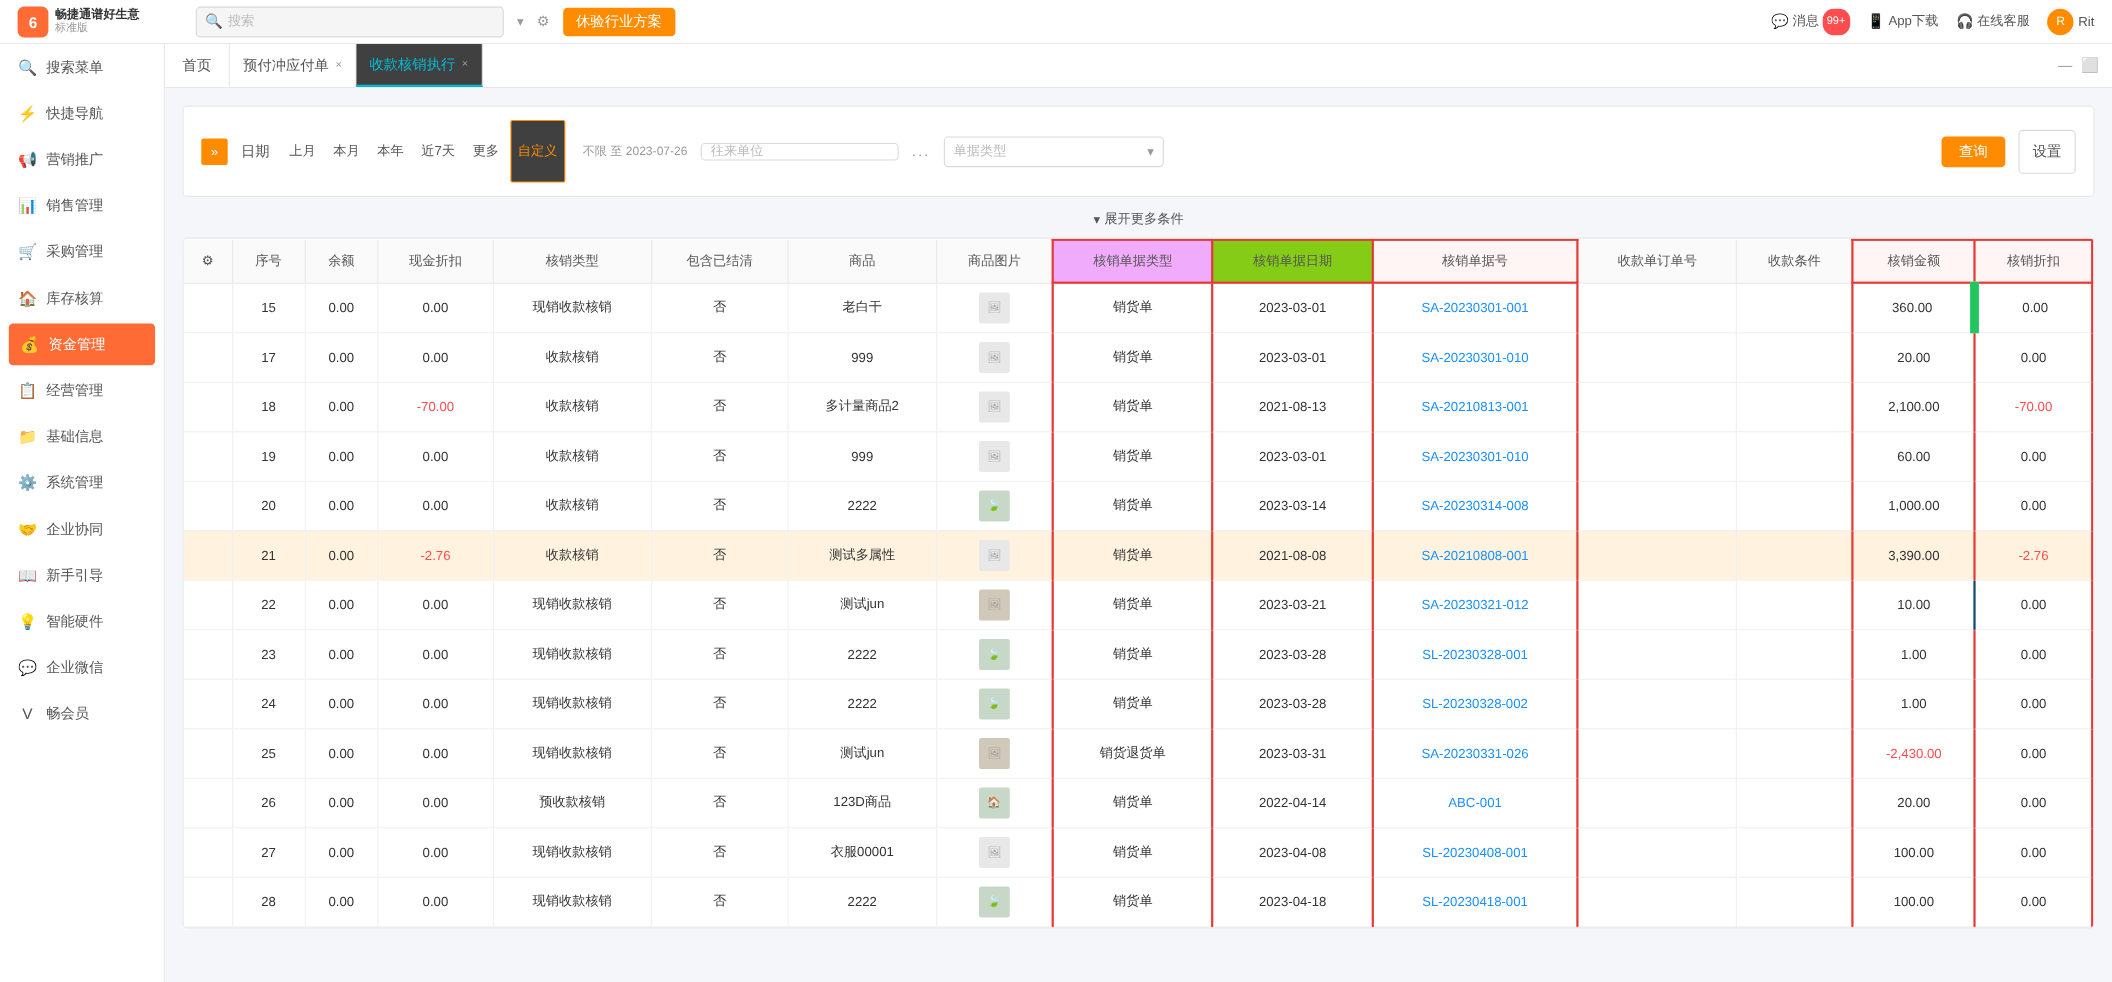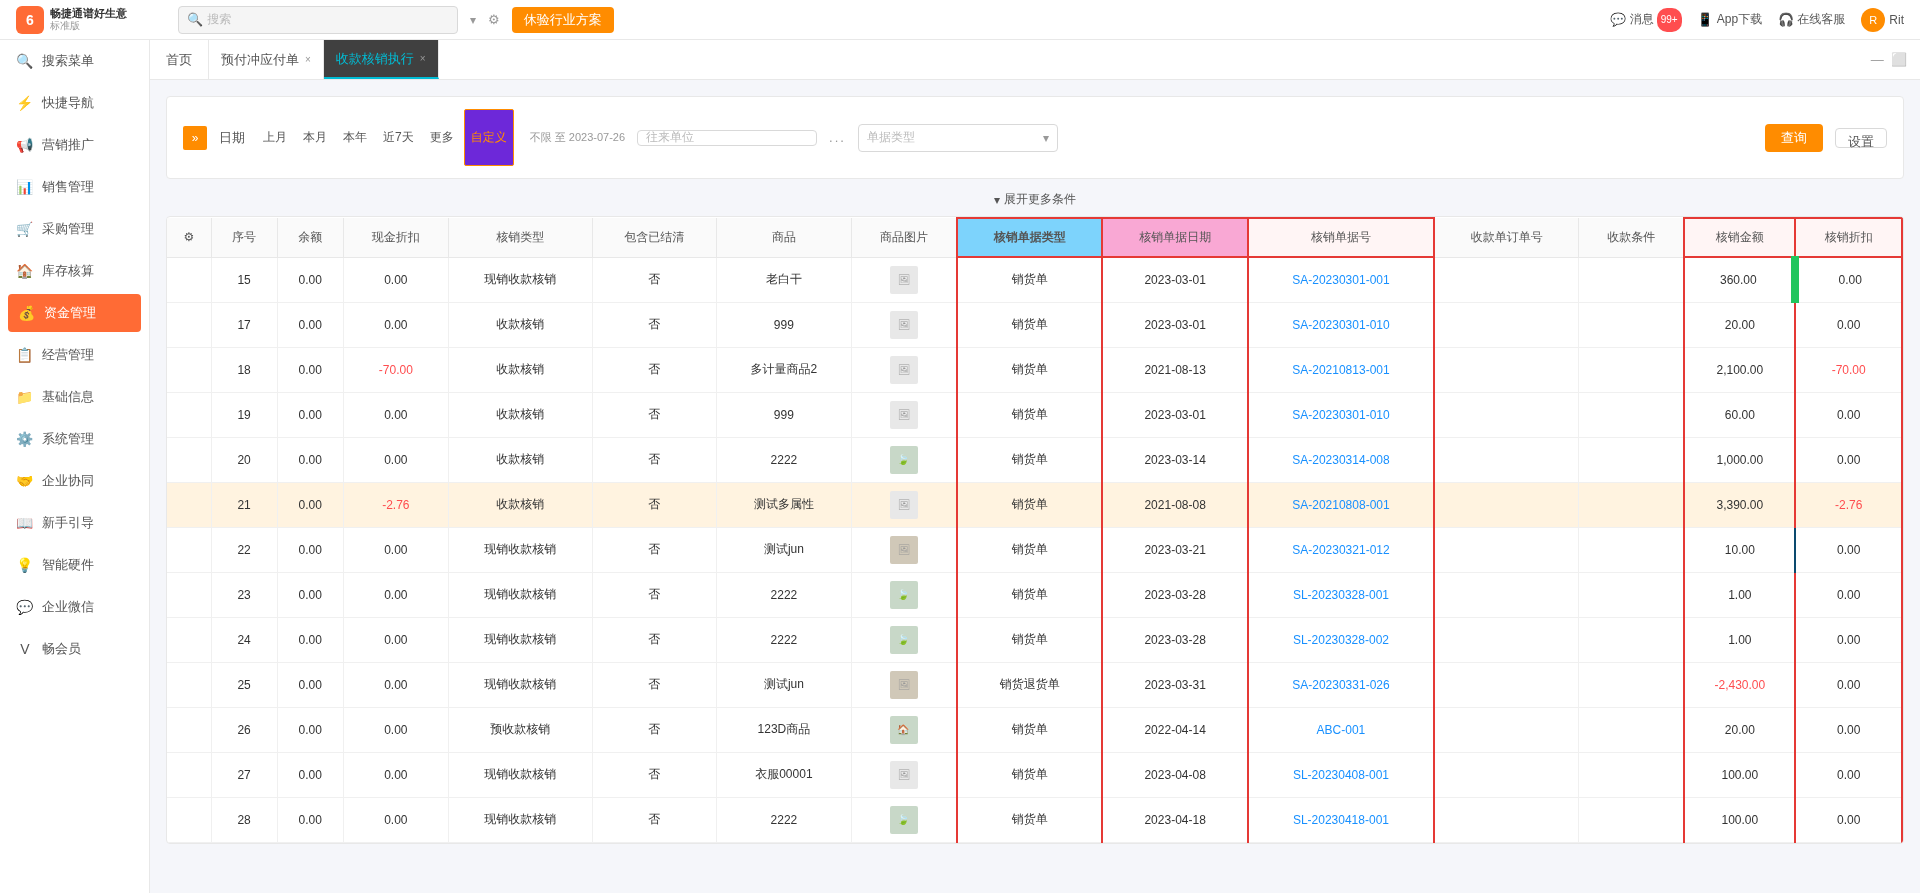--- a/index.html
+++ b/index.html
@@ -41,27 +41,27 @@
     .page-title { font-size: 18px; font-weight: 600; color: #333; }
     .page-actions { display: flex; gap: 8px; }
     .action-btn { display: flex; align-items: center; gap: 4px; padding: 4px 10px; border: 1px solid #d9d9d9; border-radius: 4px; cursor: pointer; background: #fff; color: #555; font-size: 12px; }
 
     
     .filter-bar { background: #fff; border-radius: 4px; padding: 12px 16px; margin-bottom: 12px; display: flex; align-items: center; gap: 12px; flex-wrap: wrap; border: 1px solid #e8e8e8; }
     .filter-toggle { width: 24px; height: 24px; background: #ff8c00; color: white; border: none; cursor: pointer; display: flex; align-items: center; justify-content: center; border-radius: 2px; font-size: 12px; }
     .filter-label { color: #555; font-size: 13px; white-space: nowrap; }
     .filter-date-options { display: flex; gap: 4px; align-items: center; }
     .date-option { padding: 2px 6px; cursor: pointer; color: #555; font-size: 12px; }
-    .date-option.custom { background: #6d28d9; border: 1px solid #ff8c00; color: #ff8c00; border-radius: 2px; padding: 19px 6px; }
+    .date-option.custom { background: #404040; border: 1px solid #ff8c00; color: #ff8c00; border-radius: 2px; padding: 19px 6px; }
     .date-range { color: #999; font-size: 11px; white-space: nowrap; }
     .filter-input { border: 1px solid #d9d9d9; border-radius: 4px; padding: 4px 8px; min-width: 180px; height: 16px; color: #999; font-size: 12px; display: flex; align-items: center; }
     .filter-dots { color: #999; letter-spacing: 2px; }
     .filter-select { border: 1px solid #d9d9d9; border-radius: 4px; padding: 4px 8px; min-width: 200px; height: 28px; color: #999; font-size: 12px; display: flex; align-items: center; justify-content: space-between; }
     .filter-query-btn { background: #ff8c00; color: white; border: none; border-radius: 4px; padding: 4px 16px; cursor: pointer; font-size: 13px; margin-left: auto; height: 28px; }
-    .filter-setting-btn { background: #fff; color: #555; border: 1px solid #d9d9d9; border-radius: 4px; padding: 4px 12px; cursor: pointer; font-size: 13px; height: 20px; }
+    .filter-setting-btn { background: #fff; color: #555; border: 1px solid #d9d9d9; border-radius: 4px; padding: 4px 12px; cursor: pointer; font-size: 13px; height: 40px; }
     .expand-more { display: flex; align-items: center; gap: 4px; color: #555; font-size: 12px; cursor: pointer; justify-content: center; margin-bottom: 8px; }
 
     
     .table-container { background: #fff; border-radius: 4px; border: 1px solid #e8e8e8; overflow: auto; }
     table { width: 100%; border-collapse: collapse; min-width: 1600px; }
     thead tr { background: #fafafa; }
     th { padding: 10px 8px; text-align: center; border-bottom: 1px solid #e8e8e8; border-right: 1px solid #e8e8e8; color: #555; font-weight: normal; font-size: 12px; white-space: nowrap; }
     td { padding: 8px; text-align: center; border-bottom: 1px solid #f0f0f0; border-right: 1px solid #f0f0f0; font-size: 12px; white-space: nowrap; }
     tr.highlighted td { background: #fff3e0; }
     .link-text { color: #1890ff; cursor: pointer; text-decoration: none; }
@@ -239,22 +239,22 @@
           <thead>
             <tr>
               <th><span>⚙</span></th>
               <th>序号</th>
               <th>余额</th>
               <th>现金折扣</th>
               <th>核销类型</th>
               <th>包含已结清</th>
               <th>商品</th>
               <th>商品图片</th>
-              <th style="border:2px solid #e53935;background:#7dd3fc;font-weight:bold;">核销单据类型</th>
-              <th style="border:2px solid #e53935;background:#f9a8d4;">核销单据日期</th>
+              <th style="border:2px solid #e53935;background:#f0abfc;">核销单据类型</th>
+              <th style="border:2px solid #e53935;background:#84cc16;">核销单据日期</th>
               <th style="border:2px solid #e53935;background:#fff5f5;">核销单据号</th>
               <th>收款单订单号</th>
               <th>收款条件</th>
               <th style="border:2px solid #e53935;background:#fff5f5;">核销金额</th>
               <th style="border:2px solid #e53935;background:#fff5f5;">核销折扣</th>
             </tr>
           </thead>
           <tbody id="table-body">
           <tr>
     <td></td>

